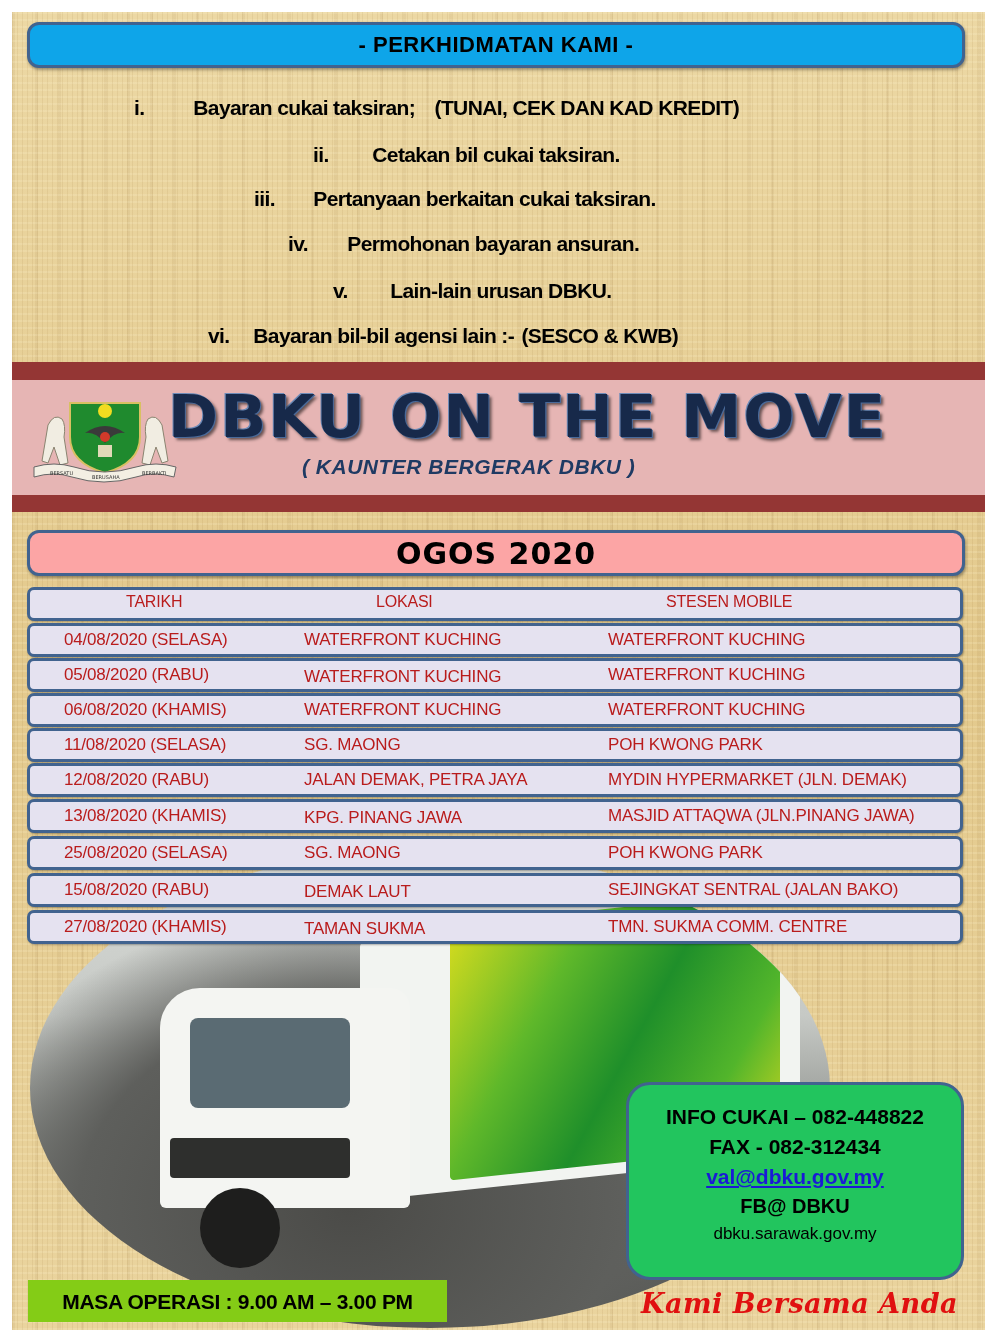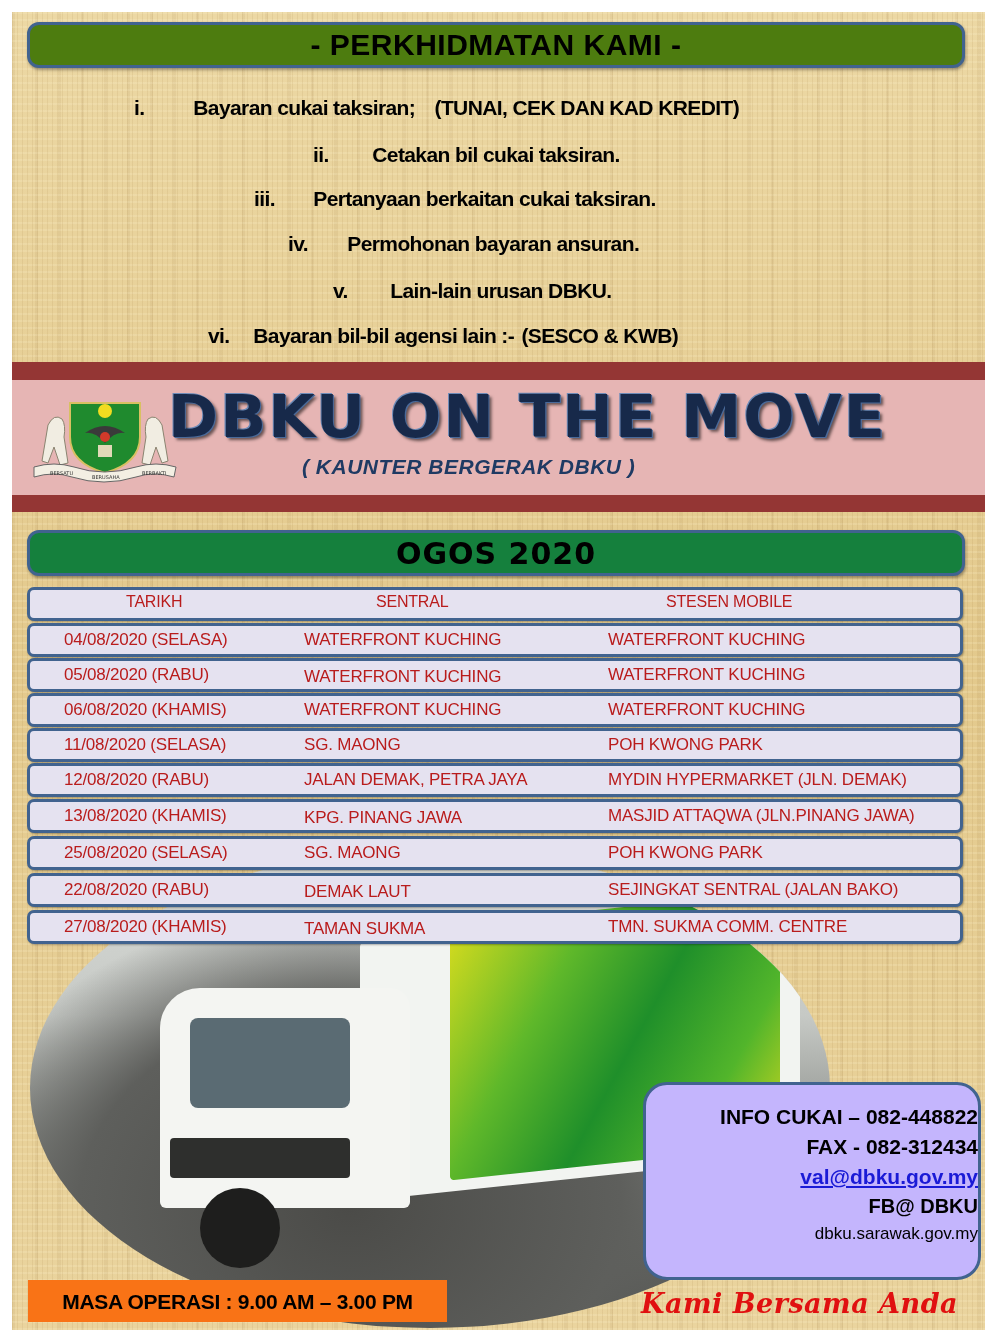--- a/index.html
+++ b/index.html
@@ -7,39 +7,39 @@
          font-family:"Liberation Sans", sans-serif; }
   .parchment { position:absolute; left:12px; top:12px; width:973px; height:1318px;
     background-color:#e8d39b;
     background-image:
       repeating-linear-gradient(90deg, rgba(150,110,50,0.10) 0px, rgba(150,110,50,0.10) 1px, transparent 1px, transparent 5px),
       repeating-linear-gradient(0deg, rgba(255,245,210,0.18) 0px, rgba(255,245,210,0.18) 2px, transparent 2px, transparent 7px),
       repeating-linear-gradient(90deg, rgba(120,80,30,0.07) 0px, rgba(120,80,30,0.07) 3px, transparent 3px, transparent 23px),
       linear-gradient(180deg, #ecd8a4, #e3c98c 50%, #ead49e);
   }
   .title-box { position:absolute; left:27px; top:22px; width:932px; height:40px;
-    background:#4d7c0f; border:3px solid #41638f; border-radius:12px;
+    background:#0ea5e9; border:3px solid #41638f; border-radius:12px;
     box-shadow: 1px 2px 3px rgba(0,0,0,0.35);
     text-align:center; font-family:"Liberation Sans", sans-serif; font-weight:bold;
-    font-size:30px; line-height:40px; letter-spacing:0.5px; color:#000; transform:scaleX(1); }
+    font-size:22px; line-height:40px; letter-spacing:0.5px; color:#000; transform:scaleX(1); }
   .svc { position:absolute; white-space:nowrap; font-weight:bold; font-size:21px; color:#000;
     font-family:"Liberation Sans", sans-serif; letter-spacing:-0.6px; }
   .svc .num { display:inline-block; }
   .band { position:absolute; left:12px; top:362px; width:973px; height:150px; background:#e6b5b4; }
   .band .strip-top { position:absolute; left:0; top:0; width:100%; height:18px; background:#943634; }
   .band .strip-bot { position:absolute; left:0; bottom:0; width:100%; height:17px; background:#943634; }
   .logo { position:absolute; left:30px; top:385px; width:150px; height:100px; }
   .move-title { position:absolute; left:168px; top:382px; width:720px; text-align:left;
     font-family:"DejaVu Sans", sans-serif; font-weight:bold; font-size:58px; line-height:70px;
     color:#17294a; letter-spacing:2px;
     text-shadow: 1px 1px 0 #4a6a9a, 3px 3px 3px rgba(0,0,0,0.55), -1px -1px 0 #6d8bb8; transform:scaleX(1.04); transform-origin:left; }
   .move-sub { position:absolute; left:302px; top:455px; font-weight:bold; font-style:italic;
     font-size:21px; color:#1f3a63; letter-spacing:0.5px; }
   .month-box { position:absolute; left:27px; top:530px; width:932px; height:40px;
-    background:#15803d; border:3px solid #41638f; border-radius:12px;
+    background:#fca5a5; border:3px solid #41638f; border-radius:12px;
     box-shadow: 1px 2px 3px rgba(0,0,0,0.35); text-align:center;
     font-family:"DejaVu Sans", sans-serif; font-weight:bold; font-size:30px; line-height:42px; color:#000; letter-spacing:1px; }
   .photo { position:absolute; left:30px; top:848px; width:800px; height:480px; border-radius:50%;
     overflow:hidden;
     background:
       radial-gradient(ellipse at 40% 75%, #4b4b48 0%, #5e5f5c 40%, transparent 60%),
       linear-gradient(180deg, #d9dcd8 0%, #c6c9c5 35%, #8e918d 60%, #6b6d69 80%, #4a4b48 100%); }
   .truck-body { position:absolute; left:330px; top:70px; width:440px; height:260px; background:#f2f4f1;
     border-radius:6px; transform:skewY(-6deg); }
   .truck-green { position:absolute; left:420px; top:60px; width:330px; height:255px;
@@ -49,25 +49,25 @@
     border-radius:40px 20px 6px 6px; }
   .truck-window { position:absolute; left:160px; top:170px; width:160px; height:90px; background:#5a6b73; border-radius:8px; }
   .truck-grille { position:absolute; left:140px; top:290px; width:180px; height:40px; background:#2e2f2d; border-radius:4px; }
   .wheel { position:absolute; width:80px; height:80px; border-radius:50%; background:#1e1e1d; }
   .table { position:absolute; left:27px; top:587px; width:936px; }
   .row { position:absolute; left:0; width:930px; height:28px; background:#e5e2f0;
     border:3px solid #41638f; border-radius:7px; box-shadow: 1px 1px 2px rgba(0,0,0,0.3);
     font-family:"Liberation Sans", sans-serif; font-size:17px; color:#b91c1c; }
   .row .c { position:absolute; top:4px; white-space:nowrap; letter-spacing:-0.2px; }
   .row.header .c { top:3px; font-size:16px; }
-  .info-box { position:absolute; left:643px; top:1082px; width:332px; height:192px;
-    background:#c4b5fd; border:3px solid #41638f; border-radius:24px;
-    text-align:right; color:#000; }
+  .info-box { position:absolute; left:626px; top:1082px; width:332px; height:192px;
+    background:#22c55e; border:3px solid #41638f; border-radius:24px;
+    text-align:center; color:#000; }
   .info-line { display:block; font-weight:bold; white-space:nowrap; }
-  .masa { position:absolute; left:28px; top:1280px; width:419px; height:42px; background:#f97316;
+  .masa { position:absolute; left:28px; top:1280px; width:419px; height:42px; background:#84cc16;
     font-weight:bold; font-size:21px; line-height:44px; text-align:center; color:#000; letter-spacing:-0.3px; }
   .slogan { position:absolute; left:641px; top:1288px; font-family:"DejaVu Serif", serif; font-style:italic;
     font-weight:bold; font-size:27px; color:#e01010; letter-spacing:0.5px; }
 </style>
 </head>
 <body>
 
 <div class="parchment"></div>
 
 <div class="title-box">- PERKHIDMATAN KAMI -</div>
@@ -136,21 +136,21 @@
   <div class="truck-cab"></div>
   <div class="truck-window"></div>
   <div class="truck-grille"></div>
   <div class="wheel" style="left:170px; top:340px;"></div>
   <div class="wheel" style="left:640px; top:300px;"></div>
 </div>
 
 <div class="table">
   <div class="row header" style="top:0px;">
     <span class="c" style="left:96px;">TARIKH</span>
-    <span class="c" style="left:346px;">SENTRAL</span>
+    <span class="c" style="left:346px;">LOKASI</span>
     <span class="c" style="left:636px;">STESEN MOBILE</span>
   </div>
 
   <div class="row" style="top:36px;">
     <span class="c" style="left:34px;">04/08/2020  (SELASA)</span>
     <span class="c" style="left:274px;">WATERFRONT KUCHING</span>
     <span class="c" style="left:578px;">WATERFRONT KUCHING</span>
   </div>
   <div class="row" style="top:71px;">
     <span class="c" style="left:34px;">05/08/2020  (RABU)</span>
@@ -176,21 +176,21 @@
     <span class="c" style="left:34px;">13/08/2020  (KHAMIS)</span>
     <span class="c" style="left:274px; top:6px;">KPG. PINANG JAWA</span>
     <span class="c" style="left:578px;">MASJID  ATTAQWA  (JLN.PINANG JAWA)</span>
   </div>
   <div class="row" style="top:249px;">
     <span class="c" style="left:34px;">25/08/2020 (SELASA)</span>
     <span class="c" style="left:274px;">SG. MAONG</span>
     <span class="c" style="left:578px;">POH KWONG PARK</span>
   </div>
   <div class="row" style="top:286px;">
-    <span class="c" style="left:34px;">22/08/2020 (RABU)</span>
+    <span class="c" style="left:34px;">15/08/2020 (RABU)</span>
     <span class="c" style="left:274px; top:6px;">DEMAK LAUT</span>
     <span class="c" style="left:578px;">SEJINGKAT SENTRAL (JALAN BAKO)</span>
   </div>
   <div class="row" style="top:323px;">
     <span class="c" style="left:34px;">27/08/2020 (KHAMIS)</span>
     <span class="c" style="left:274px; top:6px;">TAMAN SUKMA</span>
     <span class="c" style="left:578px;">TMN. SUKMA COMM.  CENTRE</span>
   </div>
 </div>
 

